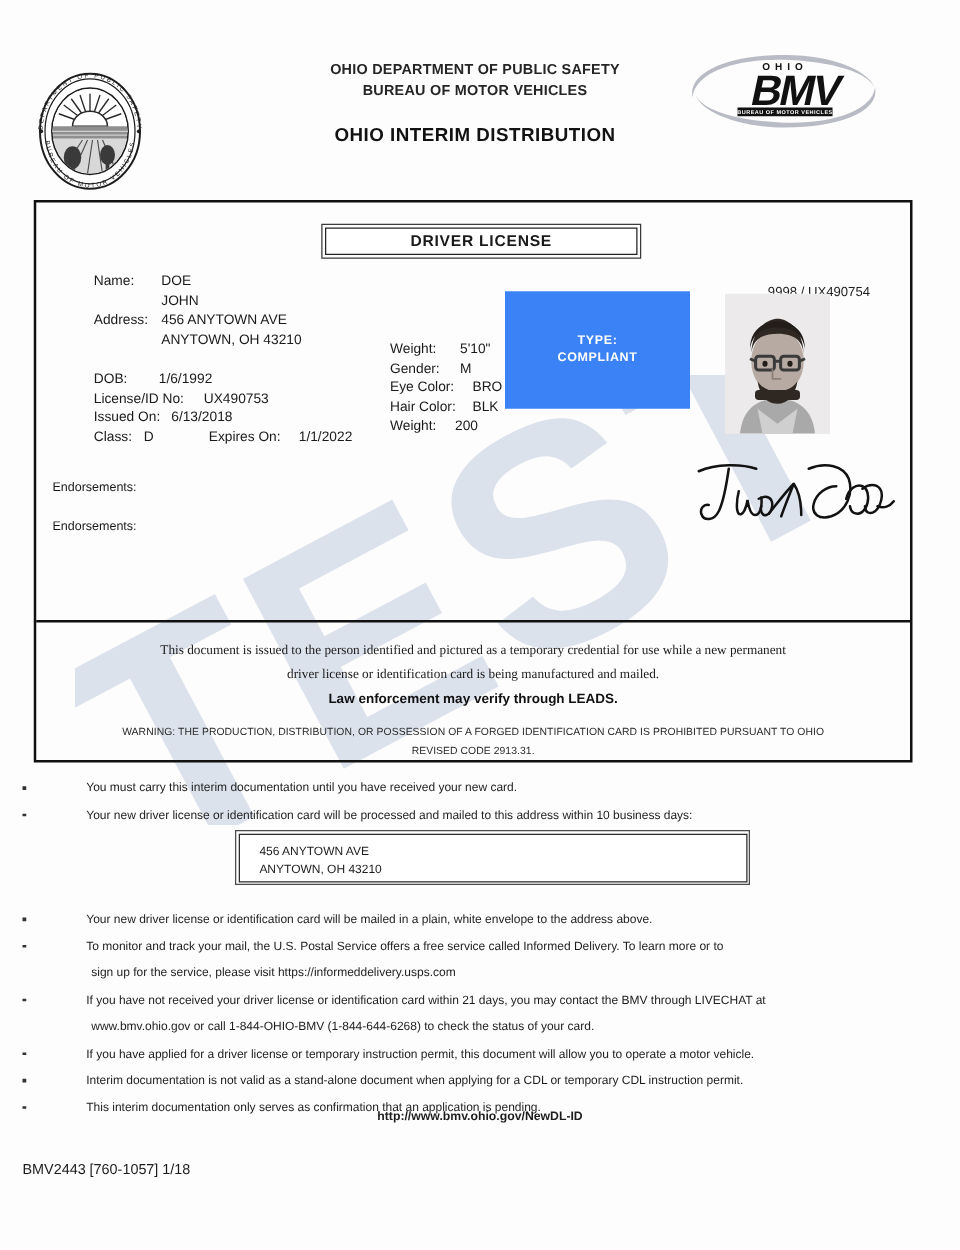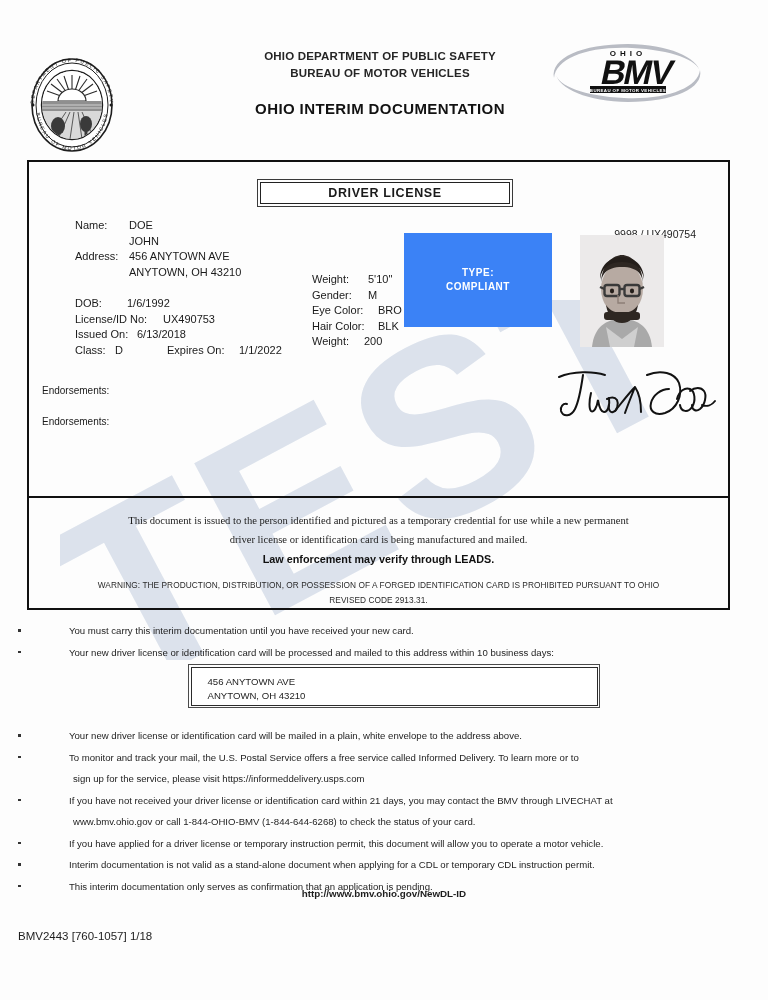--- a/index.html
+++ b/index.html
@@ -262,21 +262,21 @@
           <textPath href="#arcBot" startOffset="50%" text-anchor="middle">BUREAU OF MOTOR VEHICLES</textPath>
         </text>
         <circle cx="15" cy="57" r="1.5" fill="#1d1d1d"></circle>
         <circle cx="93" cy="57" r="1.5" fill="#1d1d1d"></circle>
       </svg>
     </div>
 
     <div id="header-titles">
       <div class="hdr-line">OHIO DEPARTMENT OF PUBLIC SAFETY</div>
       <div class="hdr-line">BUREAU OF MOTOR VEHICLES</div>
-      <div id="doc-title">OHIO INTERIM DOCUMENTATION</div>
+      <div id="doc-title">OHIO INTERIM DISTRIBUTION</div>
     </div>
 
     <div id="bmv-logo">
       <svg viewBox="0 0 160 62" width="160" height="62" xmlns="http://www.w3.org/2000/svg">
         <path d="M6,36 C8,16 40,4 84,6 C124,8 150,18 152,30 C150,16 120,2 80,2 C34,2 2,16 6,36 Z" fill="#b9bcc4"></path>
         <path d="M152,28 C150,46 118,58 76,56 C36,54 10,44 8,32 C10,46 40,60 80,60 C126,60 156,46 152,28 Z" fill="#b9bcc4"></path>
         <text x="80" y="14" text-anchor="middle" font-family="Liberation Sans, sans-serif" font-size="8" font-weight="bold" letter-spacing="4" fill="#111">OHIO</text>
         <g transform="skewX(-12)">
           <text x="95" y="42" text-anchor="middle" font-family="Liberation Sans, sans-serif" font-size="34" font-weight="bold" letter-spacing="-2" fill="#111">BMV</text>
         </g>

